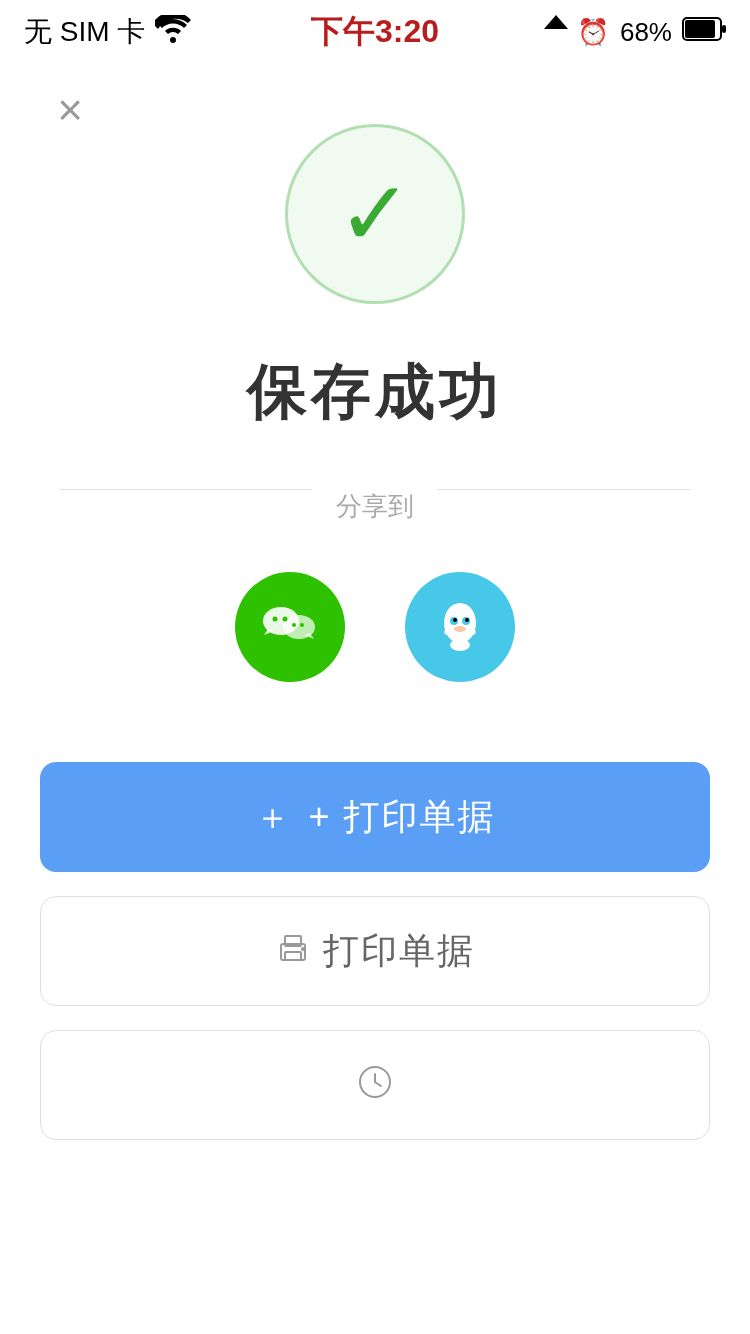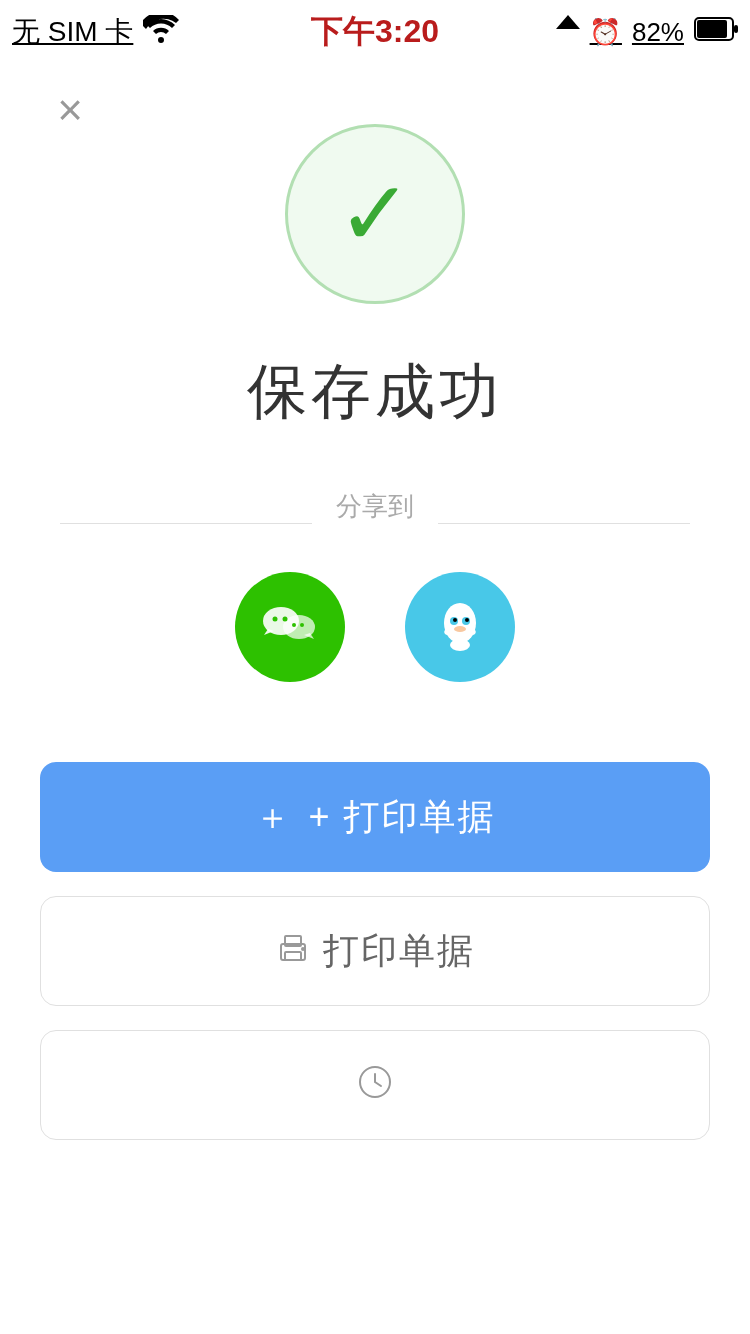--- a/index.html
+++ b/index.html
@@ -18,22 +18,21 @@
     }
 
     
     .status-bar {
       width: 100%;
       height: 64px;
       background: #ffffff;
       display: flex;
       align-items: center;
       justify-content: space-between;
-      padding: 0 12px;
-      text-decoration: underline;
+      padding: 0 24px;
     }
 
     .status-left {
       display: flex;
       align-items: center;
       gap: 10px;
       font-size: 28px;
       color: #000;
       font-weight: 500;
     }
@@ -99,30 +98,30 @@
     .checkmark {
       font-size: 90px;
       color: #3aaa35;
       line-height: 1;
     }
 
     
     .success-title {
       font-size: 60px;
       color: #333;
-      font-weight: 400;
+      font-weight: 700;
       margin-bottom: 56px;
       letter-spacing: 4px;
     }
 
     
     .share-divider {
       width: 100%;
       display: flex;
-      align-items: flex-end;
+      align-items: flex-start;
       padding: 0 60px;
       margin-bottom: 48px;
     }
 
     .divider-line {
       flex: 1;
       height: 1px;
       background: #e0e0e0;
     }
 
@@ -226,21 +225,21 @@
     </span>
   </div>
   <div class="status-center">下午3:20</div>
   <div class="status-right">
     <span>
       <svg width="24" height="28" viewBox="0 0 24 28" fill="none">
         <path d="M12 0L24 14H0L12 0z" fill="#000"></path>
       </svg>
     </span>
     <span>⏰</span>
-    <span>82%</span>
+    <span>68%</span>
     <span>
       <svg width="44" height="24" viewBox="0 0 44 24" fill="none">
         <rect x="1" y="1" width="38" height="22" rx="4" stroke="#000" stroke-width="2"></rect>
         <rect x="3" y="3" width="30" height="18" rx="2" fill="#000"></rect>
         <rect x="40" y="8" width="4" height="8" rx="2" fill="#000"></rect>
       </svg>
     </span>
   </div>
 </div>
 

